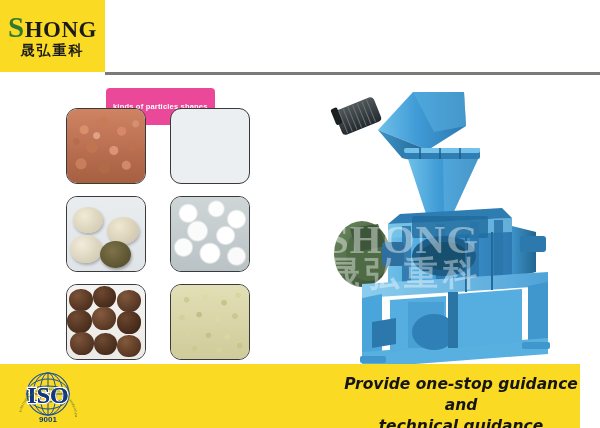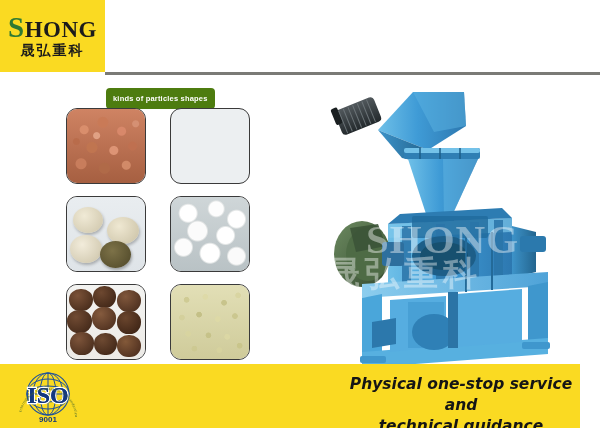--- a/index.html
+++ b/index.html
@@ -38,23 +38,23 @@
     font-size:37px;line-height:52px;color:#17171a;
     white-space:nowrap;
   }
   .hrule{
     position:absolute;left:105px;top:72px;width:495px;height:3px;background:#7a7a76;
   }
 
   
   .badge{
     position:absolute;left:106px;top:88px;
-    background:#4d7c0f;color:#ffffff;
+    background:#ec4899;color:#ffffff;
     font-size:7.5px;font-weight:bold;letter-spacing:.2px;
-    padding:6px 7px;border-radius:4px;white-space:nowrap;
+    padding:14px 7px;border-radius:4px;white-space:nowrap;
   }
 
   
   .grid{
     position:absolute;left:66px;top:108px;
     width:184px;height:248px;
     display:grid;grid-template-columns:80px 80px;grid-template-rows:76px 76px 76px;
     gap:12px 24px;
   }
   .cell{
@@ -127,21 +127,21 @@
      linear-gradient(#e2dfb6,#cfcb9a);}
 
   
   .machine{position:absolute;left:316px;top:86px;width:278px;height:278px;}
   .wm{
     position:absolute;left:326px;top:222px;width:250px;
     pointer-events:none;text-align:left;
   }
   .wm .wm-en{
     font-family:"Liberation Serif",serif;font-weight:bold;font-size:41px;
-    letter-spacing:1px;color:rgba(255,255,255,.42);line-height:34px;margin-left:40px;
+    letter-spacing:1px;color:rgba(255,255,255,.42);line-height:34px;
   }
   .wm .wm-cn{
     font-family:"Liberation Serif",serif;font-weight:bold;font-size:34px;
     letter-spacing:5px;color:rgba(255,255,255,.40);line-height:36px;
   }
 
   
   .footer{
     position:absolute;left:0;top:364px;width:580px;height:64px;background:#fada22;
   }
@@ -350,18 +350,18 @@
       <text x="36" y="36" text-anchor="middle" font-family="Liberation Serif, serif" font-size="24" font-weight="bold" fill="#14387f" stroke="#ffffff" stroke-width="2.4" paint-order="stroke">ISO</text>
       <text x="36" y="36" text-anchor="middle" font-family="Liberation Serif, serif" font-size="24" font-weight="bold" fill="#14387f">ISO</text>
       <text font-family="Liberation Sans, sans-serif" font-size="3.6" fill="#4b6a2c" letter-spacing=".3">
         <textPath href="#ringpath" startOffset="6%">International Organization for Standardization</textPath>
       </text>
       <text x="36" y="55" text-anchor="middle" font-family="Liberation Sans, sans-serif" font-size="8" font-weight="bold" fill="#14387f">9001</text>
     </svg>
 
 
     <div class="tag">
-      <div>Physical one-stop service and</div>
+      <div>Provide one-stop guidance and</div>
       <div>technical guidance</div>
     </div>
   </div>
 
 </div>
 
 </body></html>

